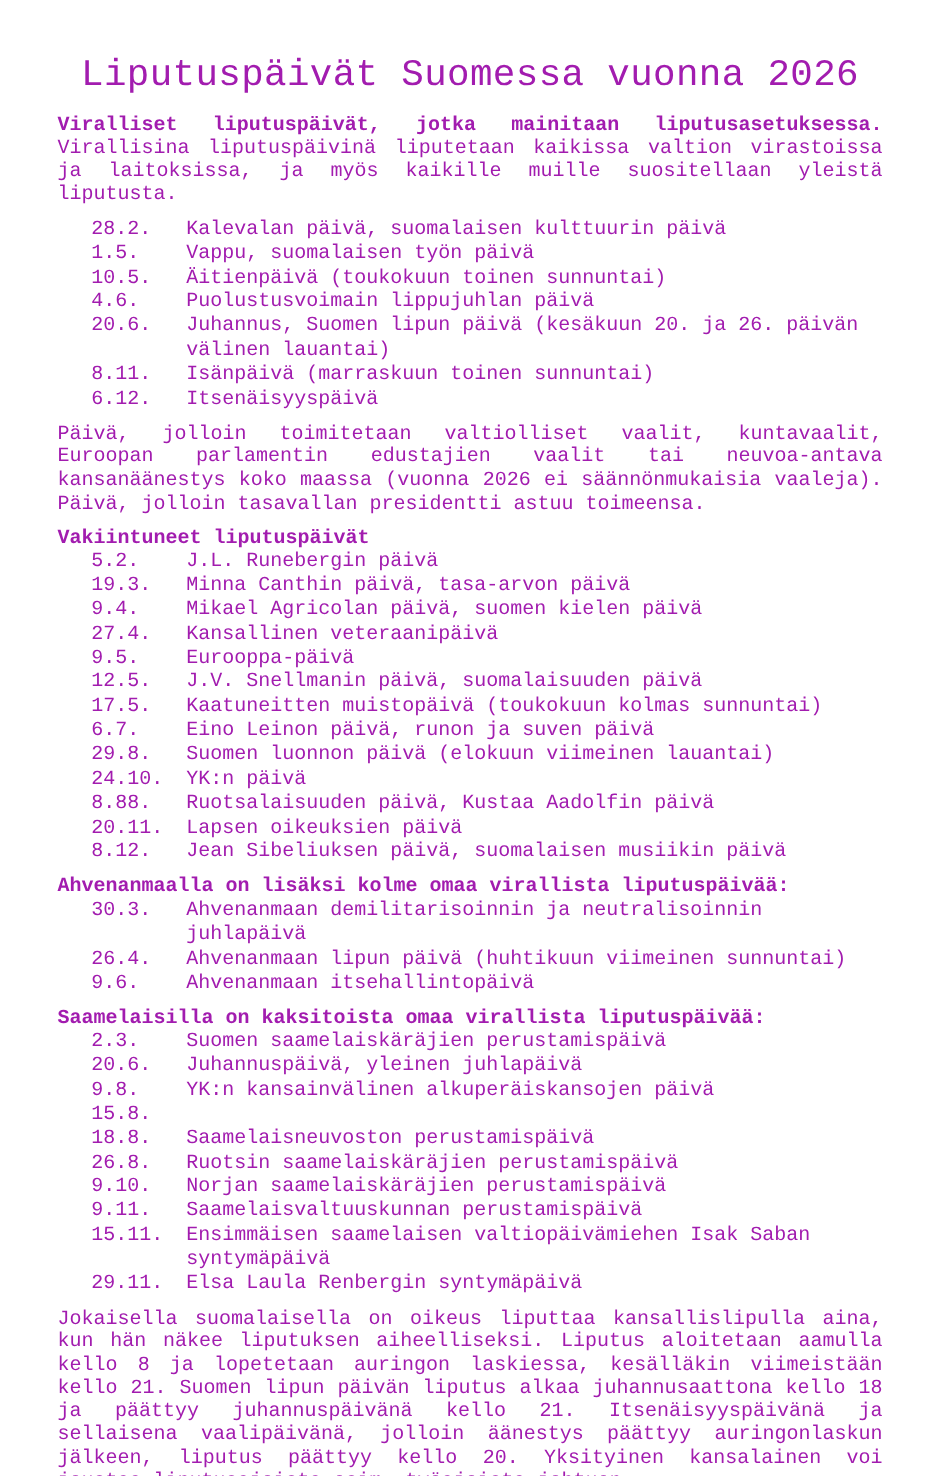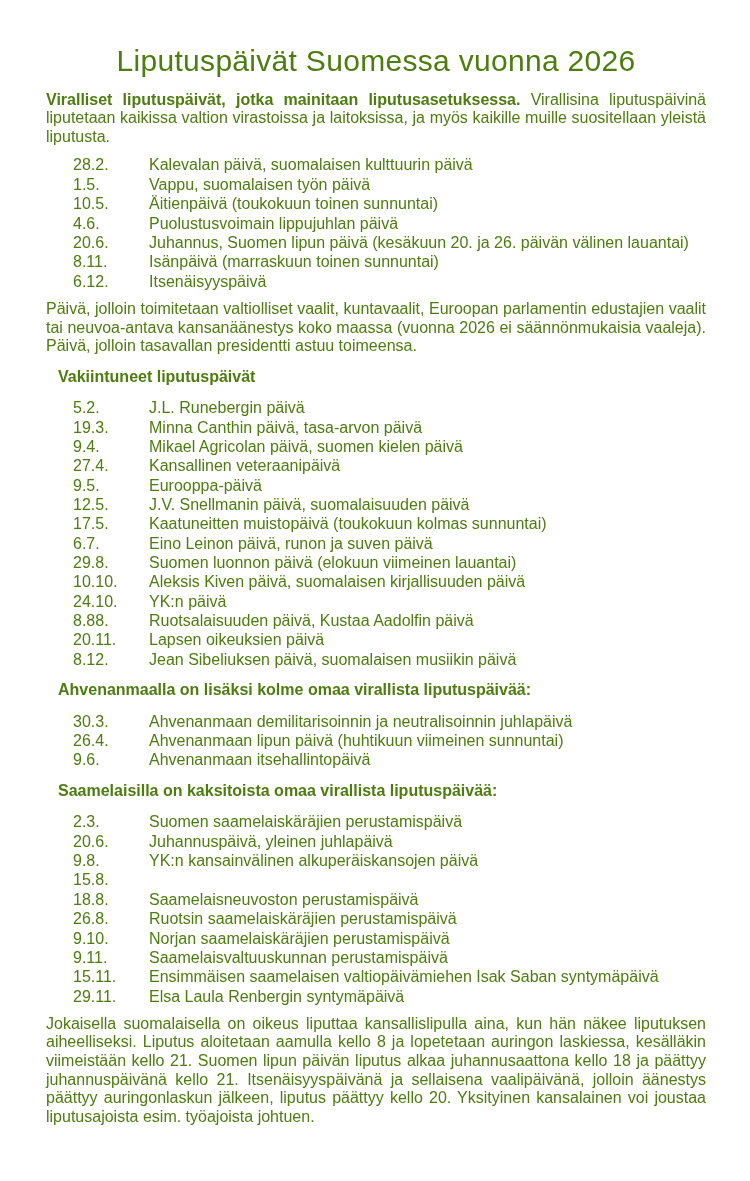--- a/index.html
+++ b/index.html
@@ -3,41 +3,41 @@
 <meta charset="utf-8">
 <style>
   html, body { margin: 0; padding: 0; background: #ffffff; }
   .page {
     position: relative;
     width: 750px;
     height: 1181px;
     box-sizing: border-box;
     padding: 44px 44px 0 46px;
     background: #ffffff;
-    font-family: Liberation Sans, sans-serif;
+    font-family: Liberation Mono, monospace;
     font-size: 16px;
     line-height: 1.16;
-    color: #4d7c0f;
+    color: #a21caf;
     overflow: hidden;
   }
   .doc-title {
     font-size: 30px;
     font-weight: normal;
     text-align: center;
     margin: 0 0 12px 0;
     letter-spacing: 0.3px;
   }
   .para {
     margin: 0 0 9px 0;
     text-align: justify;
   }
   .lead-bold { font-weight: bold; margin-top: 44px; }
   .section-heading {
     font-weight: bold;
-    margin: 12px;
+    margin: 0;
     padding: 0;
   }
   .day-list { margin: 0 0 9px 0; }
   .day-row { display: flex; line-height: 1.21; margin-left: 27px; }
   .day-date { flex: 0 0 76px; }
   .day-label { flex: 1; }
 </style>
 </head>
 <body>
 
@@ -129,24 +129,20 @@
         <span class="day-date">6.7.</span>
         <span class="day-label">Eino Leinon päivä, runon ja suven päivä</span>
       </div>
 
       <div class="day-row">
         <span class="day-date">29.8.</span>
         <span class="day-label">Suomen luonnon päivä (elokuun viimeinen lauantai)</span>
       </div>
 
 
-      <div class="day-row">
-        <span class="day-date">10.10.</span>
-        <span class="day-label">Aleksis Kiven päivä, suomalaisen kirjallisuuden päivä</span>
-      </div>
 
       <div class="day-row">
         <span class="day-date">24.10.</span>
         <span class="day-label">YK:n päivä</span>
       </div>
 
       <div class="day-row">
         <span class="day-date">8.88.</span>
         <span class="day-label">Ruotsalaisuuden päivä, Kustaa Aadolfin päivä</span>
       </div>

